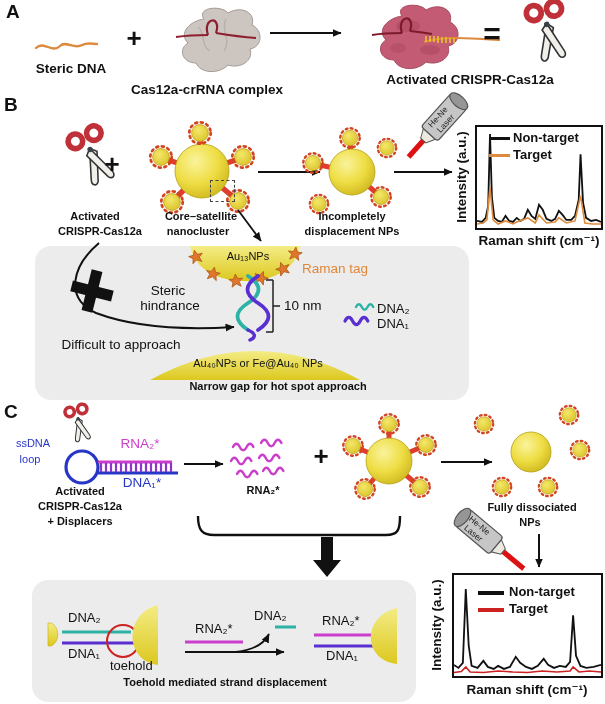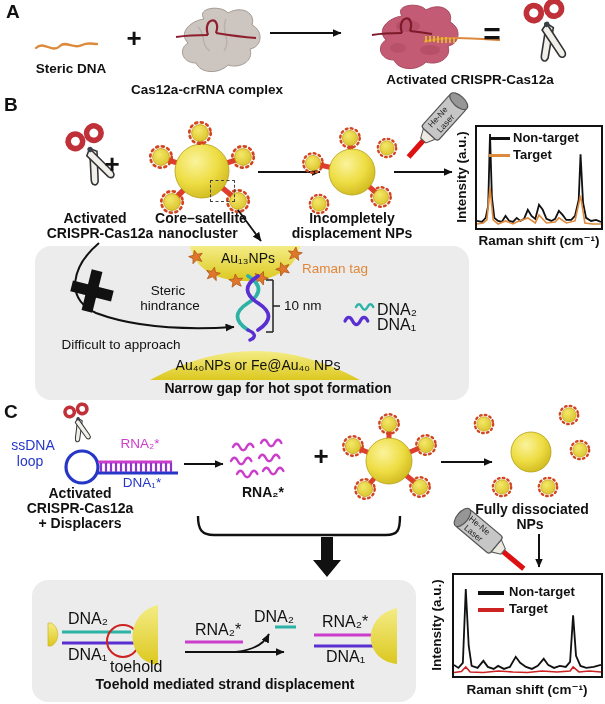--- a/index.html
+++ b/index.html
@@ -2,23 +2,23 @@
 <html><head>
 <meta charset="utf-8">
 <style>
   html,body{margin:0;padding:0;background:#fff}
   #fig{position:relative;width:605px;height:704px;background:#fff;overflow:hidden;
        font-family:"Liberation Sans","DejaVu Sans",sans-serif;color:#111}
   #fig svg{font-family:"Liberation Sans","DejaVu Sans",sans-serif}
   .lbl{position:absolute;white-space:nowrap;line-height:1.05;z-index:3}
   .c{transform:translateX(-50%)}
   .bold{font-weight:bold}
-  .s14{font-size:14px}
+  .s14{font-size:11px}
   .s135{font-size:13.5px}
-  .s13{font-size:16px}
+  .s13{font-size:13px}
   .letter{font-size:19px;font-weight:bold}
   .plus{font-size:26px;font-weight:bold}
   .equals{font-size:30px;font-weight:bold}
   .orange{color:#e0883a}
   .blue{color:#2637c8}
   .magenta{color:#cb3ecb}
   .graybox{position:absolute;background:#ececec;border-radius:16px;z-index:0}
   .plot{position:absolute;background:#fff;border:2.5px solid #111;box-sizing:border-box;z-index:1}
   .plot svg{display:block;width:100%;height:100%}
   .vlab{position:absolute;font-weight:bold;font-size:13.5px;white-space:nowrap;
@@ -247,21 +247,21 @@
 
   <div class="lbl s14 c" style="left:248px;top:251px">Au₁₃NPs</div>
   <div class="lbl s135 orange" style="left:302px;top:262px">Raman tag</div>
   <div class="lbl s135 c" style="left:168px;top:284px">Steric</div>
   <div class="lbl s135 c" style="left:170px;top:299px">hindrance</div>
   <div class="lbl s135" style="left:284px;top:299px">10 nm</div>
   <div class="lbl s13" style="left:377px;top:302px">DNA₂</div>
   <div class="lbl s13" style="left:377px;top:317px">DNA₁</div>
   <div class="lbl s135 c" style="left:121px;top:338px">Difficult to approach</div>
   <div class="lbl s14 c" style="left:258px;top:358px">Au₄₀NPs or Fe@Au₄₀ NPs</div>
-  <div class="lbl s14 bold c" style="left:278px;top:381px">Narrow gap for hot spot formation</div>
+  <div class="lbl s14 bold c" style="left:278px;top:381px">Narrow gap for hot spot approach</div>
 
   <div class="plot" style="left:475px;top:125px;width:128px;height:105px">
     <svg viewBox="0 0 123 100" preserveAspectRatio="none">
       <polyline fill="none" stroke-width="1.8" stroke="#111111" points="0.0,93.0 4.9,94.0 8.6,90.0 11.1,78.0 12.9,7.0 14.8,70.0 17.2,90.0 20.9,93.0 24.6,94.0 28.3,88.0 32.0,93.0 35.7,94.0 39.4,90.0 43.0,93.0 46.7,91.0 50.4,82.0 54.1,88.0 57.8,91.0 61.5,77.0 65.2,82.0 68.9,91.0 73.8,93.0 77.5,91.0 81.2,83.0 84.9,87.0 88.6,92.0 93.5,92.0 97.2,88.0 100.9,72.0 102.7,27.0 105.2,75.0 108.2,90.0 113.2,93.0 118.1,92.0 123.0,94.0"></polyline>
       <polyline fill="none" stroke-width="1.6" stroke="#dd8a3c" points="0.0,96.0 6.2,95.0 9.8,92.0 12.9,60.0 16.0,92.0 20.9,96.0 28.3,93.0 35.7,96.0 39.4,94.0 50.4,90.0 57.8,95.0 61.5,87.0 68.9,95.0 77.5,94.0 81.2,90.0 88.6,95.0 97.2,93.0 102.7,68.0 107.0,95.0 114.4,96.0 123.0,96.0"></polyline>
     </svg>
   </div>
   <div class="sw" style="left:489px;top:137px;width:21px;height:3px;background:#111"></div>
   <div class="legtxt" style="left:513px;top:130px">Non-target</div>
   <div class="sw" style="left:489px;top:154px;width:21px;height:3px;background:#dd8a3c"></div>

